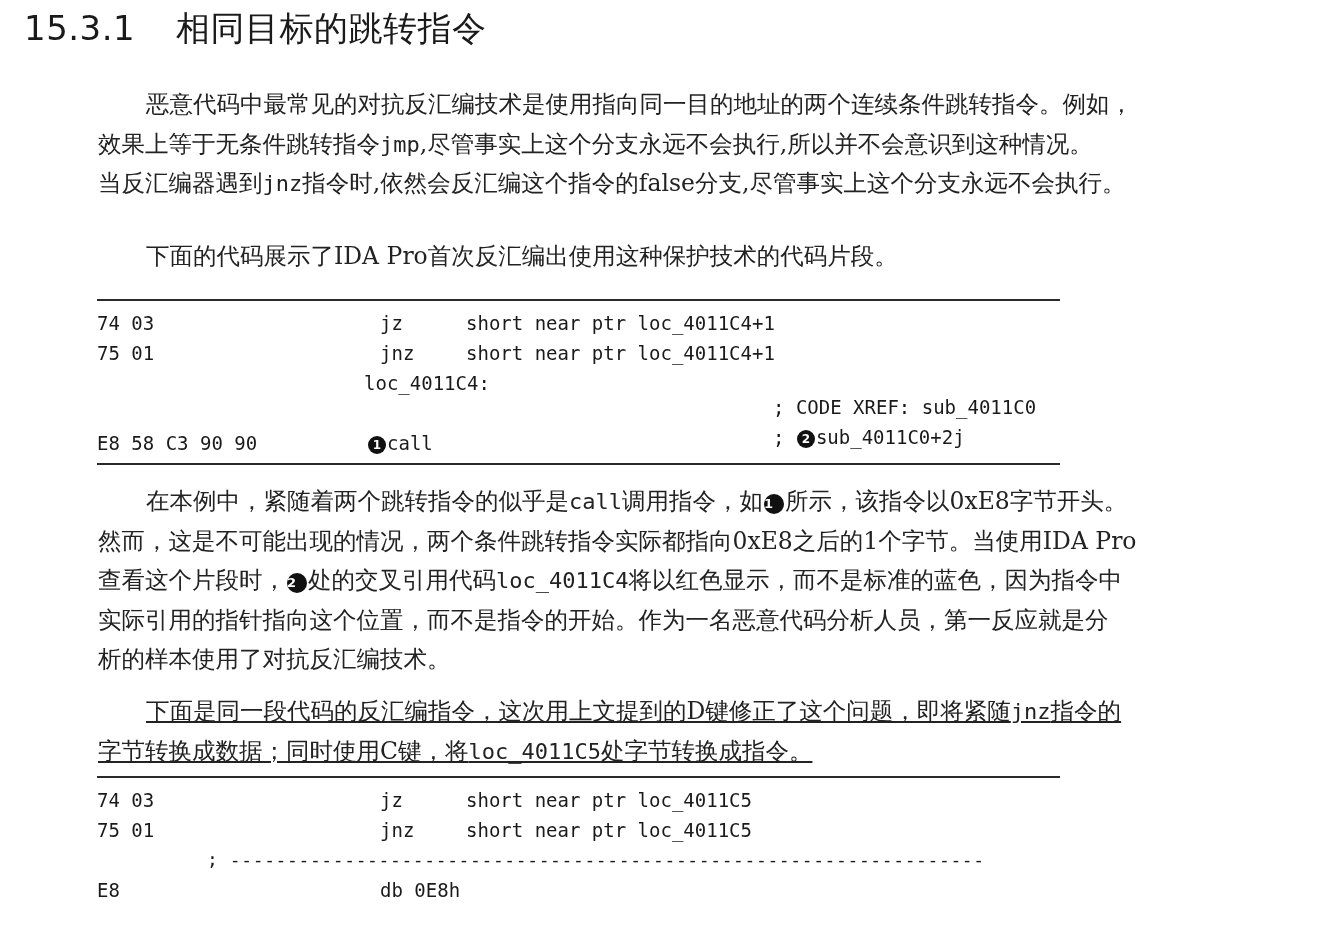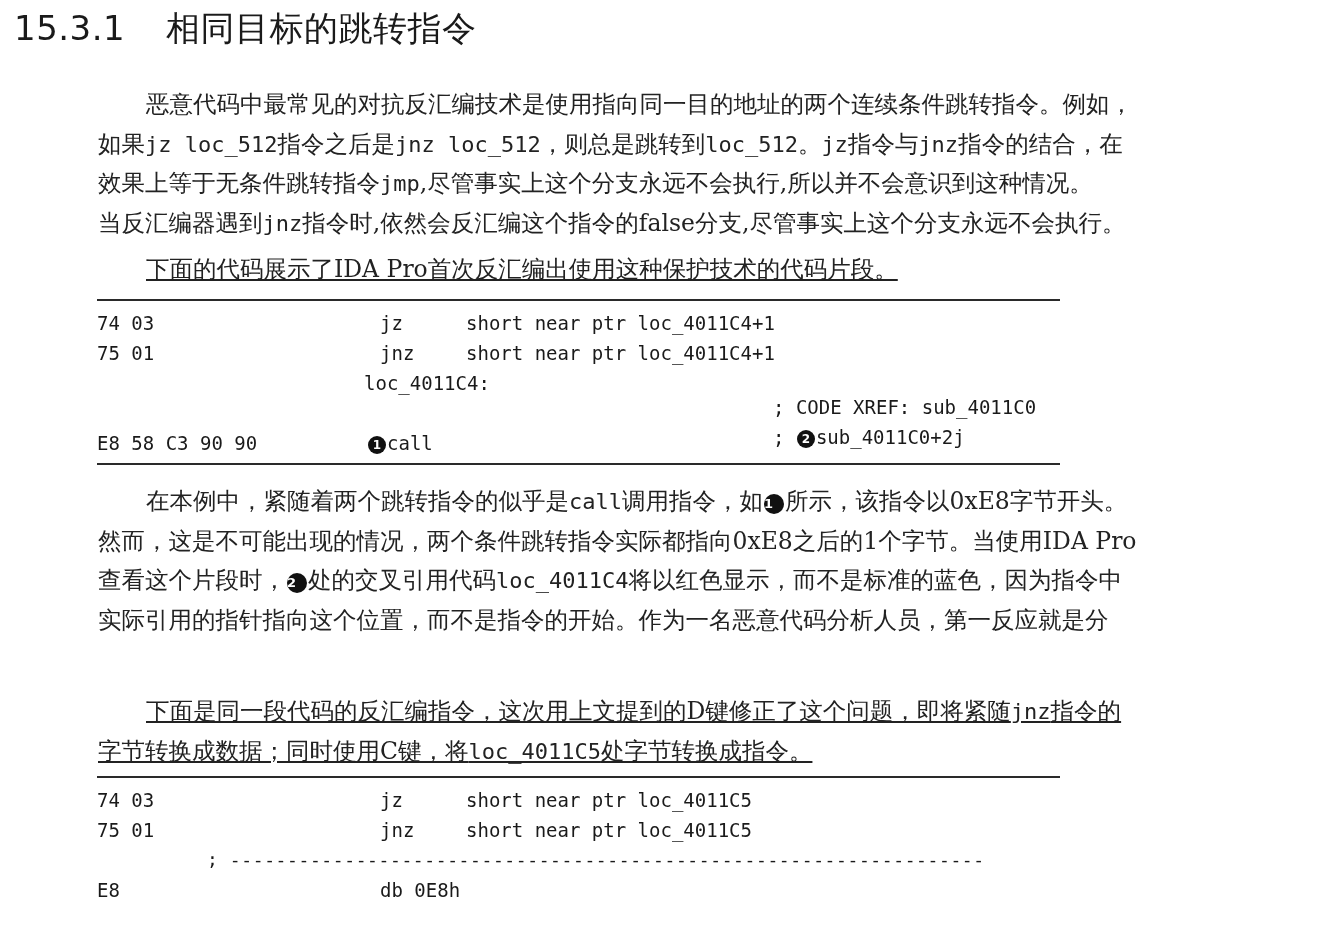--- a/index.html
+++ b/index.html
@@ -19,21 +19,21 @@
       position: absolute;
       left: 14px;
       top: 4px;
       font-family: "DejaVu Sans", "Liberation Sans", sans-serif;
       font-size: 34px;
       line-height: 48px;
       color: #1a1a1a;
       white-space: nowrap;
       letter-spacing: 0.5px;
     }
-    .heading .num { display: inline-block; width: 152px; }
+    .heading .num { display: inline-block; width: 152px; margin-left: 10px; }
     .para {
       position: absolute;
       left: 98px;
       width: 1192px;
       font-size: 23.5px;
       line-height: 39.5px;
       color: #222;
       text-align: justify;
       text-align-last: left;
     }
@@ -99,26 +99,25 @@
   </style>
 </head>
 <body>
 
 <div class="heading">
   <span class="num">15.3.1</span><span>相同目标的跳转指令</span>
 </div>
 
 <div class="para" style="top:85px;">
   <span class="line indent"><span>恶意代码中最常见的对抗反汇编技术是使用指向同一目的地址的两个连续条件跳转指令。例如，</span></span>
-  <span class="line"><span>如果</span><span class="mono">jz loc_512</span><span>指令之后是</span><span class="mono">jnz loc_512</span><span>，则总是跳转到</span><span class="mono">loc_512</span><span>。</span><span class="mono">jz</span><span>指令与</span><span class="mono">jnz</span><span>指令的结合，在</span></span>
   <span class="line"><span>效果上等于无条件跳转指令</span><span class="mono">jmp</span><span>,尽管事实上这个分支永远不会执行,所以并不会意识到这种情况。</span></span>
   <span class="line"><span>当反汇编器遇到</span><span class="mono">jnz</span><span>指令时,依然会反汇编这个指令的false分支,尽管事实上这个分支永远不会执行。</span></span>
 </div>
 
-<div class="para" style="top:250px;text-decoration:underline;">
+<div class="para" style="top:237px;">
   <span class="line indent">下面的代码展示了IDA Pro首次反汇编出使用这种保护技术的代码片段。</span>
 </div>
 
 <div class="rule" style="top:299px;"></div>
 <div class="code" style="top:308px;">
   <div class="row">
     <span class="c-bytes">74 03</span>
     <span class="c-mn">jz</span>
     <span class="c-op">short near ptr loc_4011C4+1</span>
   </div>
@@ -139,20 +138,21 @@
     <span class="c-call"><span style="position:static" class="circ">1</span><span style="position:static">call</span></span>
   </div>
 </div>
 <div class="rule" style="top:463px;"></div>
 
 <div class="para" style="top:482px;">
   <span class="line indent"><span>在本例中，紧随着两个跳转指令的似乎是</span><span class="mono">call</span><span>调用指令，如</span><span class="circ">1</span><span>所示，该指令以0xE8字节开头。</span></span>
   <span class="line"><span>然而，这是不可能出现的情况，两个条件跳转指令实际都指向0xE8之后的1个字节。当使用IDA Pro</span></span>
   <span class="line"><span>查看这个片段时，</span><span class="circ">2</span><span>处的交叉引用代码</span><span class="mono">loc_4011C4</span><span>将以红色显示，而不是标准的蓝色，因为指令中</span></span>
   <span class="line"><span>实际引用的指针指向这个位置，而不是指令的开始。作为一名恶意代码分析人员，第一反应就是分</span></span>
+  <span class="line"><span>析的样本使用了对抗反汇编技术。</span></span>
 </div>
 
 <div class="para" style="top:692px;text-decoration:underline;">
   <span class="line indent"><span>下面是同一段代码的反汇编指令，这次用上文提到的D键修正了这个问题，即将紧随</span><span class="mono">jnz</span><span>指令的</span></span>
   <span class="line"><span>字节转换成数据；同时使用C键，将</span><span class="mono">loc_4011C5</span><span>处字节转换成指令。</span></span>
 </div>
 
 <div class="rule" style="top:776px;"></div>
 <div class="code" style="top:785px;">
   <div class="row">

